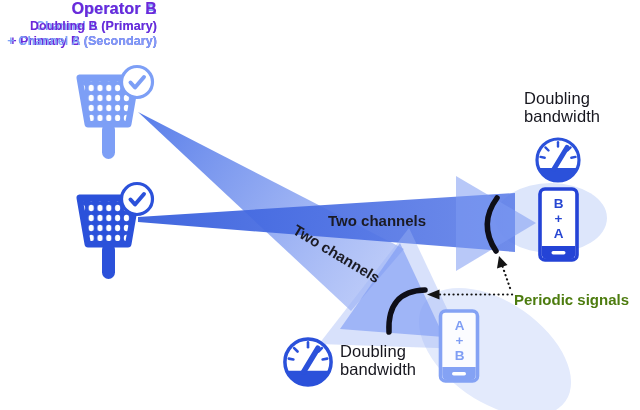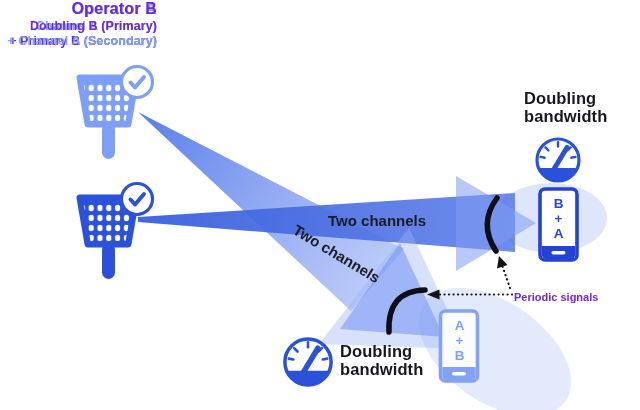--- a/index.html
+++ b/index.html
@@ -12,24 +12,24 @@
   .op-block{width:157px;text-align:right;line-height:1.08;}
   .op-title{font-size:16px;font-weight:700;letter-spacing:.2px;margin-bottom:3px;}
   .op-sub{font-size:12.5px;font-weight:700;letter-spacing:.1px;margin-top:1px;}
   .lb{color:#7da1f7;text-align:right;}
   .db{color:#6d28d9;}
   #op-a{left:0;top:6;}
   #op-b{left:0;top:284;}
   .chan-label{font-size:15px;font-weight:700;color:#1b1b24;white-space:nowrap;}
   #two-ch-upper{left:328px;top:212px;}
   #two-ch-lower{left:299px;top:221px;transform:rotate(31deg);transform-origin:0 0;}
-  .blk-label{font-size:16.5px;font-weight:700;color:#17171f;line-height:17.5px;letter-spacing:.1px;}
+  .blk-label{font-size:16.5px;font-weight:400;color:#17171f;line-height:17.5px;letter-spacing:.1px;}
   #doubling-top{left:524px;top:90px;width:100px;}
   #doubling-bottom{left:340px;top:343px;width:105px;}
-  #periodic{left:514px;top:291px;font-size:11px;font-weight:700;color:#6d28d9;white-space:nowrap;}
+  #periodic{left:514px;top:291px;font-size:15px;font-weight:700;color:#4d7c0f;white-space:nowrap;}
   .phone-label{width:37px;text-align:center;font-size:13.5px;font-weight:700;line-height:15px;}
   #phone-top-label{left:540px;top:196px;color:#2746d2;}
   #phone-bottom-label{left:441px;top:318px;color:#7f9ef4;}
 </style>
 </head>
 <body>
 
 <div id="canvas">
 
   <svg id="scene" width="640" height="410" viewBox="0 0 640 410">

